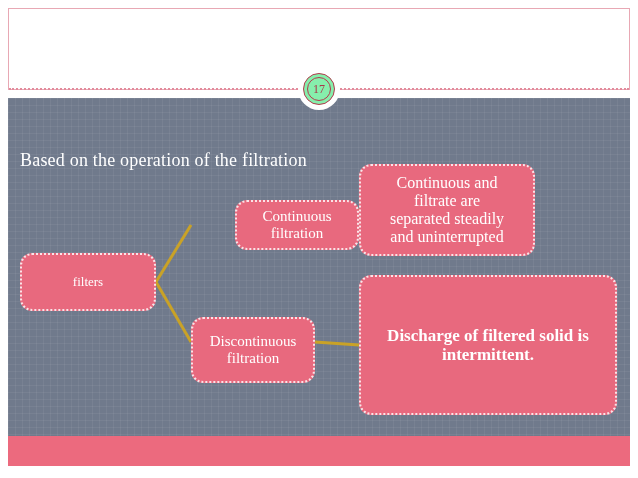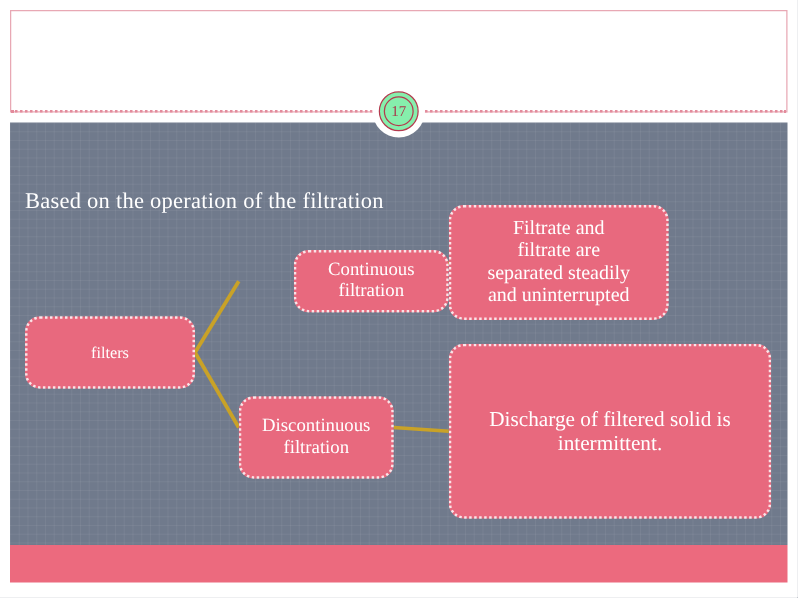--- a/index.html
+++ b/index.html
@@ -173,20 +173,21 @@
     width: 176px;
     height: 92px;
     font-size: 16px;
   }
   #box-result-discontinuous {
     left: 351px;
     top: 177px;
     width: 258px;
     height: 140px;
     font-size: 17px;
+    font-weight: bold;
   }
 
   
   #footer-bar {
     position: absolute;
     left: 8px;
     top: 436px;
     width: 622px;
     height: 30px;
     background: #ec6a7e;
@@ -221,21 +222,21 @@
     <div class="flowbox" id="box-filters">
       <p>filters</p>
     </div>
 
     <div class="flowbox" id="box-continuous">
       <p>Continuous</p>
       <p style="margin-top:0">filtration</p>
     </div>
 
     <div class="flowbox" id="box-result-continuous">
-      <p>Filtrate and</p>
+      <p>Continuous and</p>
       <p style="margin-top:0">filtrate are</p>
       <p style="margin-top:0">separated steadily</p>
       <p style="margin-top:0">and uninterrupted</p>
     </div>
 
     <div class="flowbox" id="box-discontinuous">
       <p>Discontinuous</p>
       <p style="margin-top:0">filtration</p>
     </div>
 

